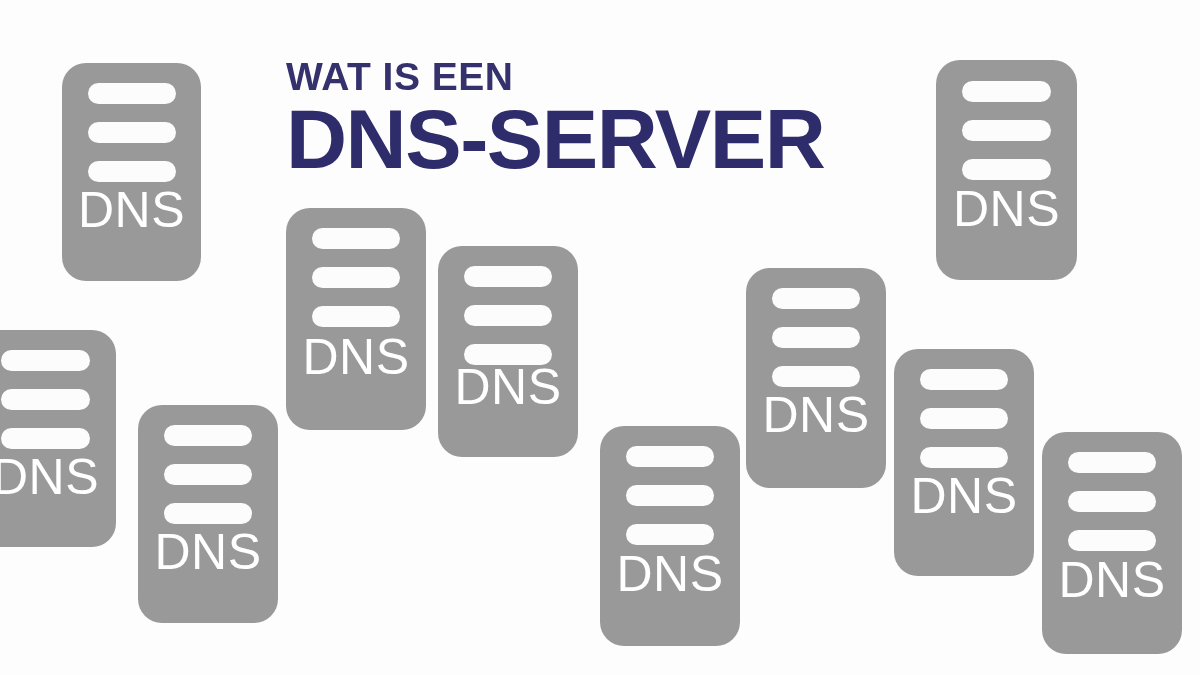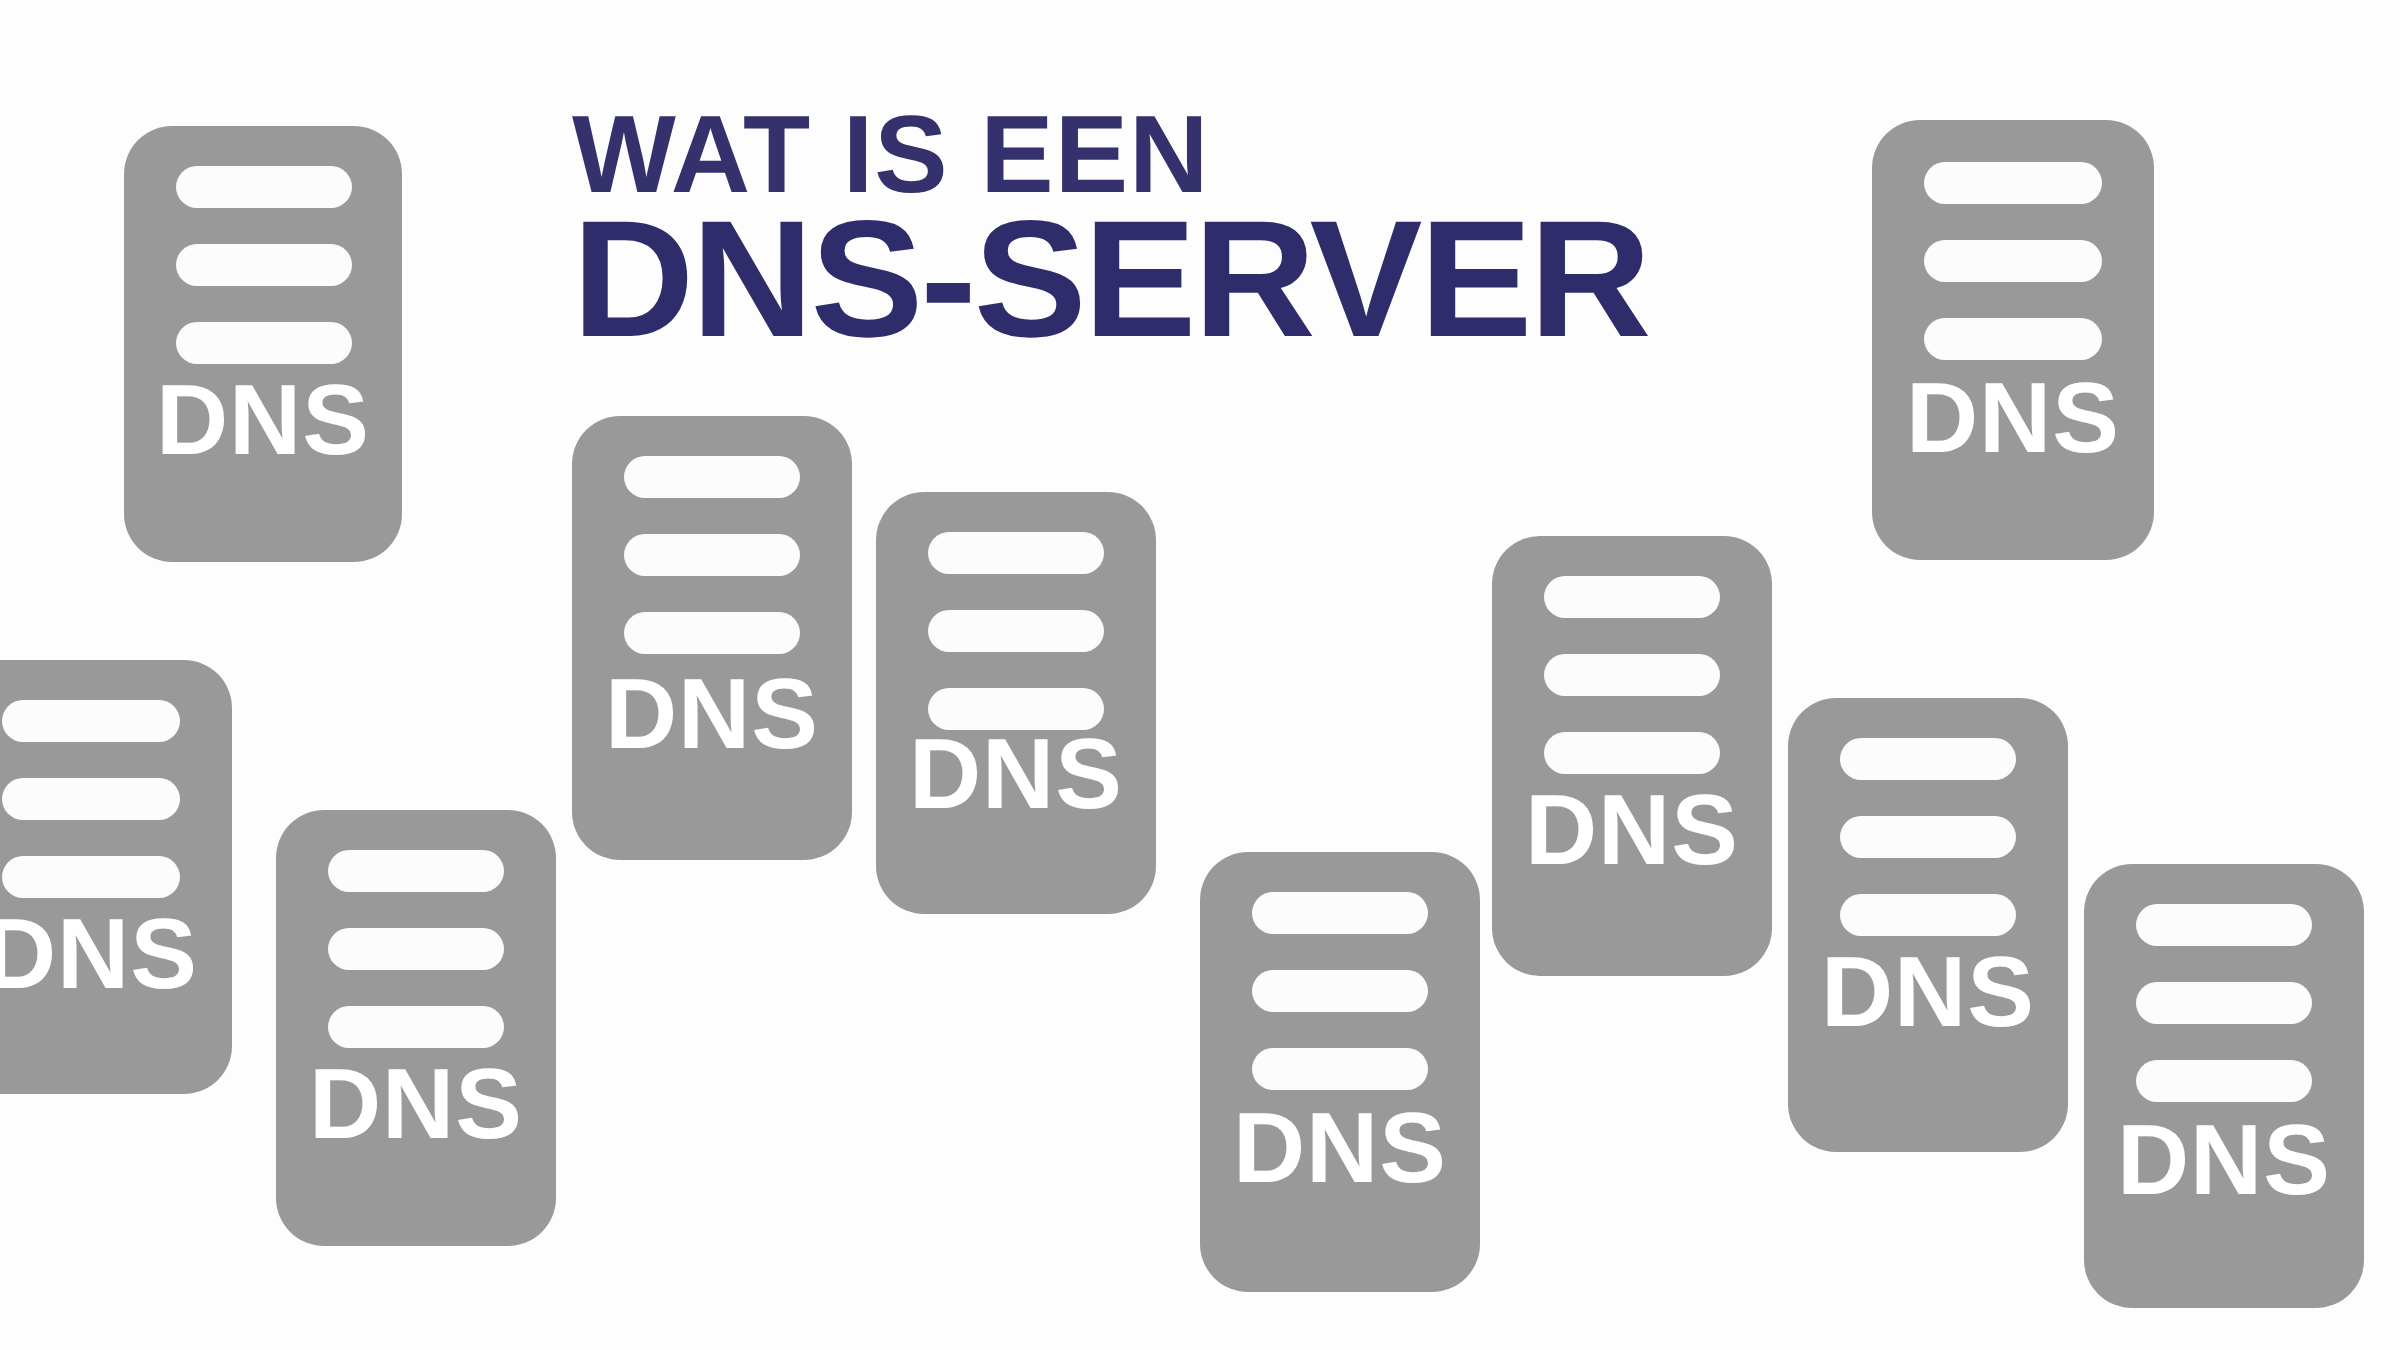--- a/index.html
+++ b/index.html
@@ -27,21 +27,21 @@
     position: absolute;
     left: 286px;
     top: 52px;
     width: 620px;
     z-index: 5;
     pointer-events: none;
   }
   .heading-eyebrow {
     font-family: "Liberation Sans", sans-serif;
     font-weight: 700;
-    font-size: 55px;
+    font-size: 39px;
     letter-spacing: 0.5px;
     line-height: 50px;
     color: #34316c;
     white-space: nowrap;
     margin: 0;
   }
   .heading-main {
     font-family: "Liberation Sans", sans-serif;
     font-weight: 700;
     font-size: 83px;
@@ -73,21 +73,21 @@
     background: #fcfcfc;
     border-radius: 999px;
   }
   .server-label {
     position: absolute;
     left: 0;
     right: 0;
     text-align: center;
     color: #ffffff;
     font-family: "Liberation Sans", sans-serif;
-    font-weight: 700;
+    font-weight: 400;
     letter-spacing: 0.5px;
     white-space: nowrap;
   }
 </style>
 </head>
 <body>
 
 <div id="stage">
 
   <div class="heading">

